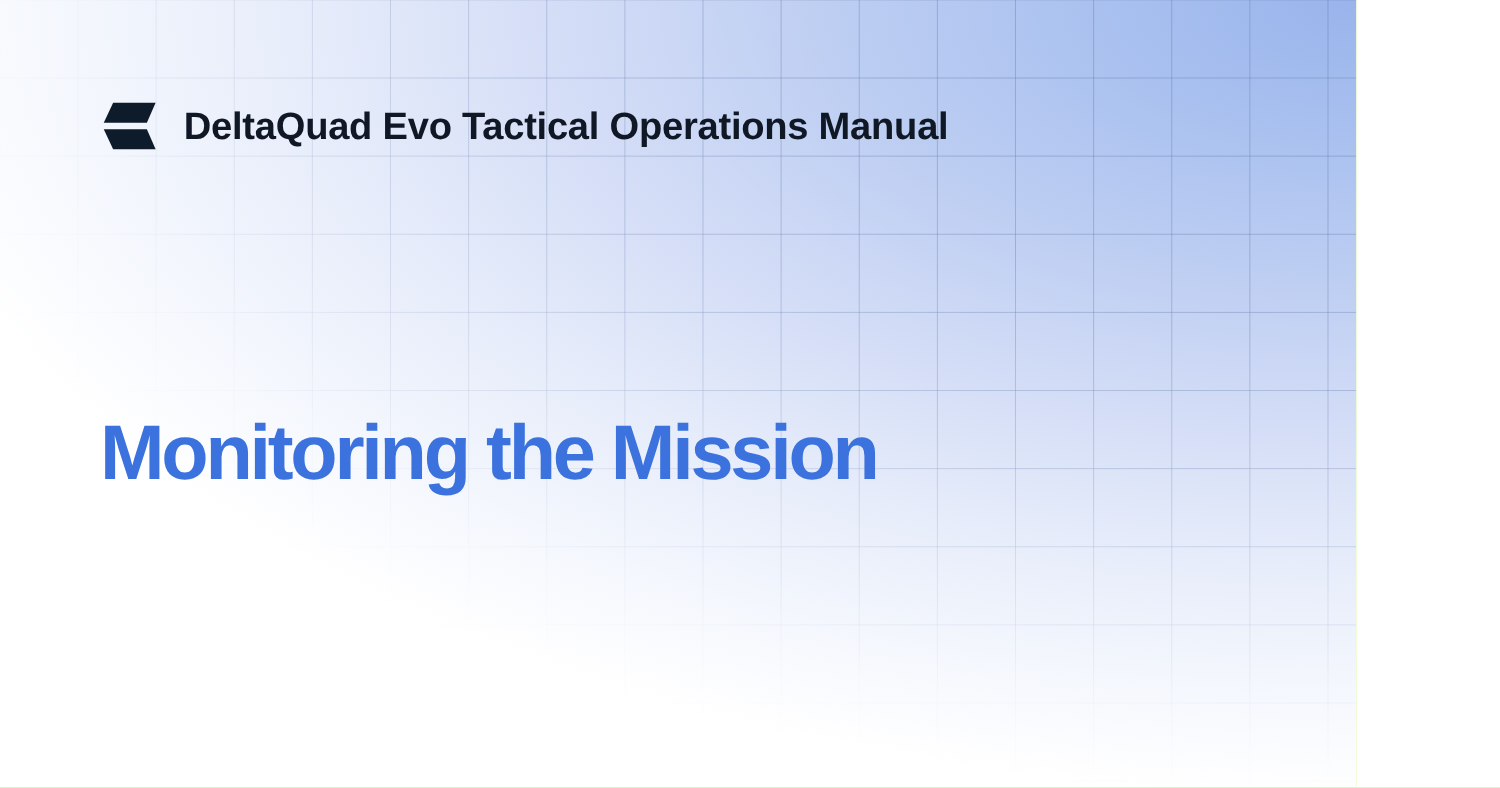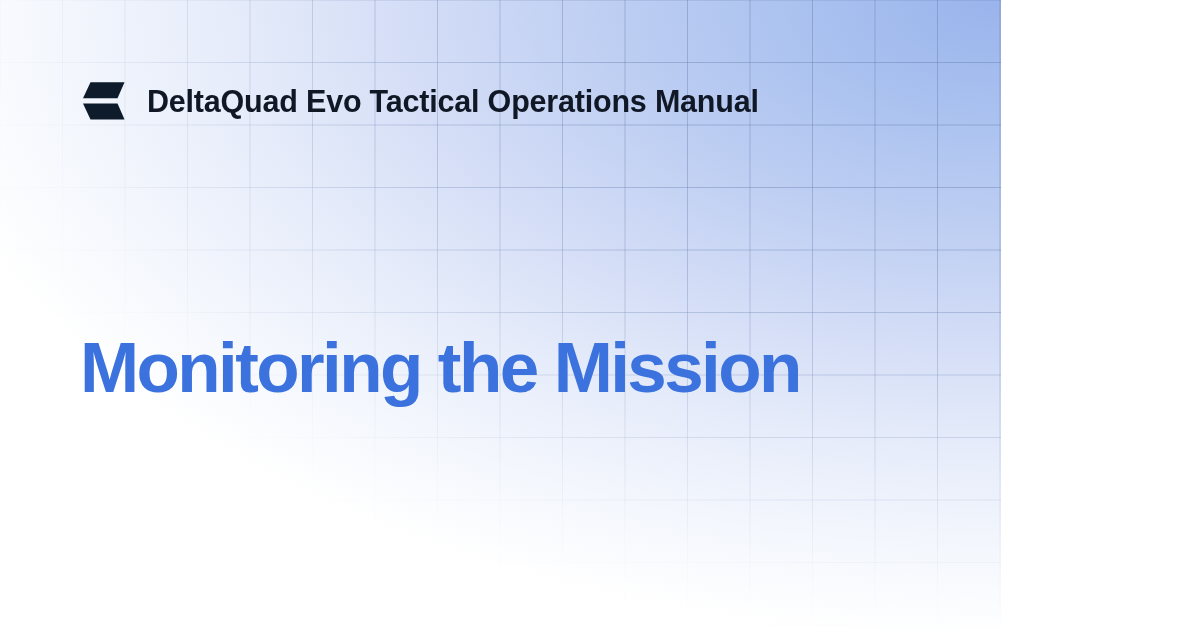--- a/index.html
+++ b/index.html
@@ -11,21 +11,21 @@
     overflow: hidden;
   }
 
   body {
     font-family: "Liberation Sans", sans-serif;
     background: #ffffff;
   }
 
   .hero {
     position: relative;
-    width: 1001px;
+    width: 1085px;
     height: 630px;
     overflow: hidden;
     background: #bef264;
   }
 
   
   .bg-gradient {
     position: absolute;
     inset: 0;
     background:
@@ -99,21 +99,21 @@
 
   
   .headline-block {
     position: absolute;
     left: 80px;
     right: 80px;
     top: 332px;
   }
 
   .headline {
-    font-size: 71px;
+    font-size: 62px;
     font-weight: bold;
     line-height: 1.0;
     letter-spacing: -2.6px;
     color: #3b72de;
     white-space: nowrap;
   }
 
   .subhead {
     margin-top: 24px;
     font-size: 35px;

